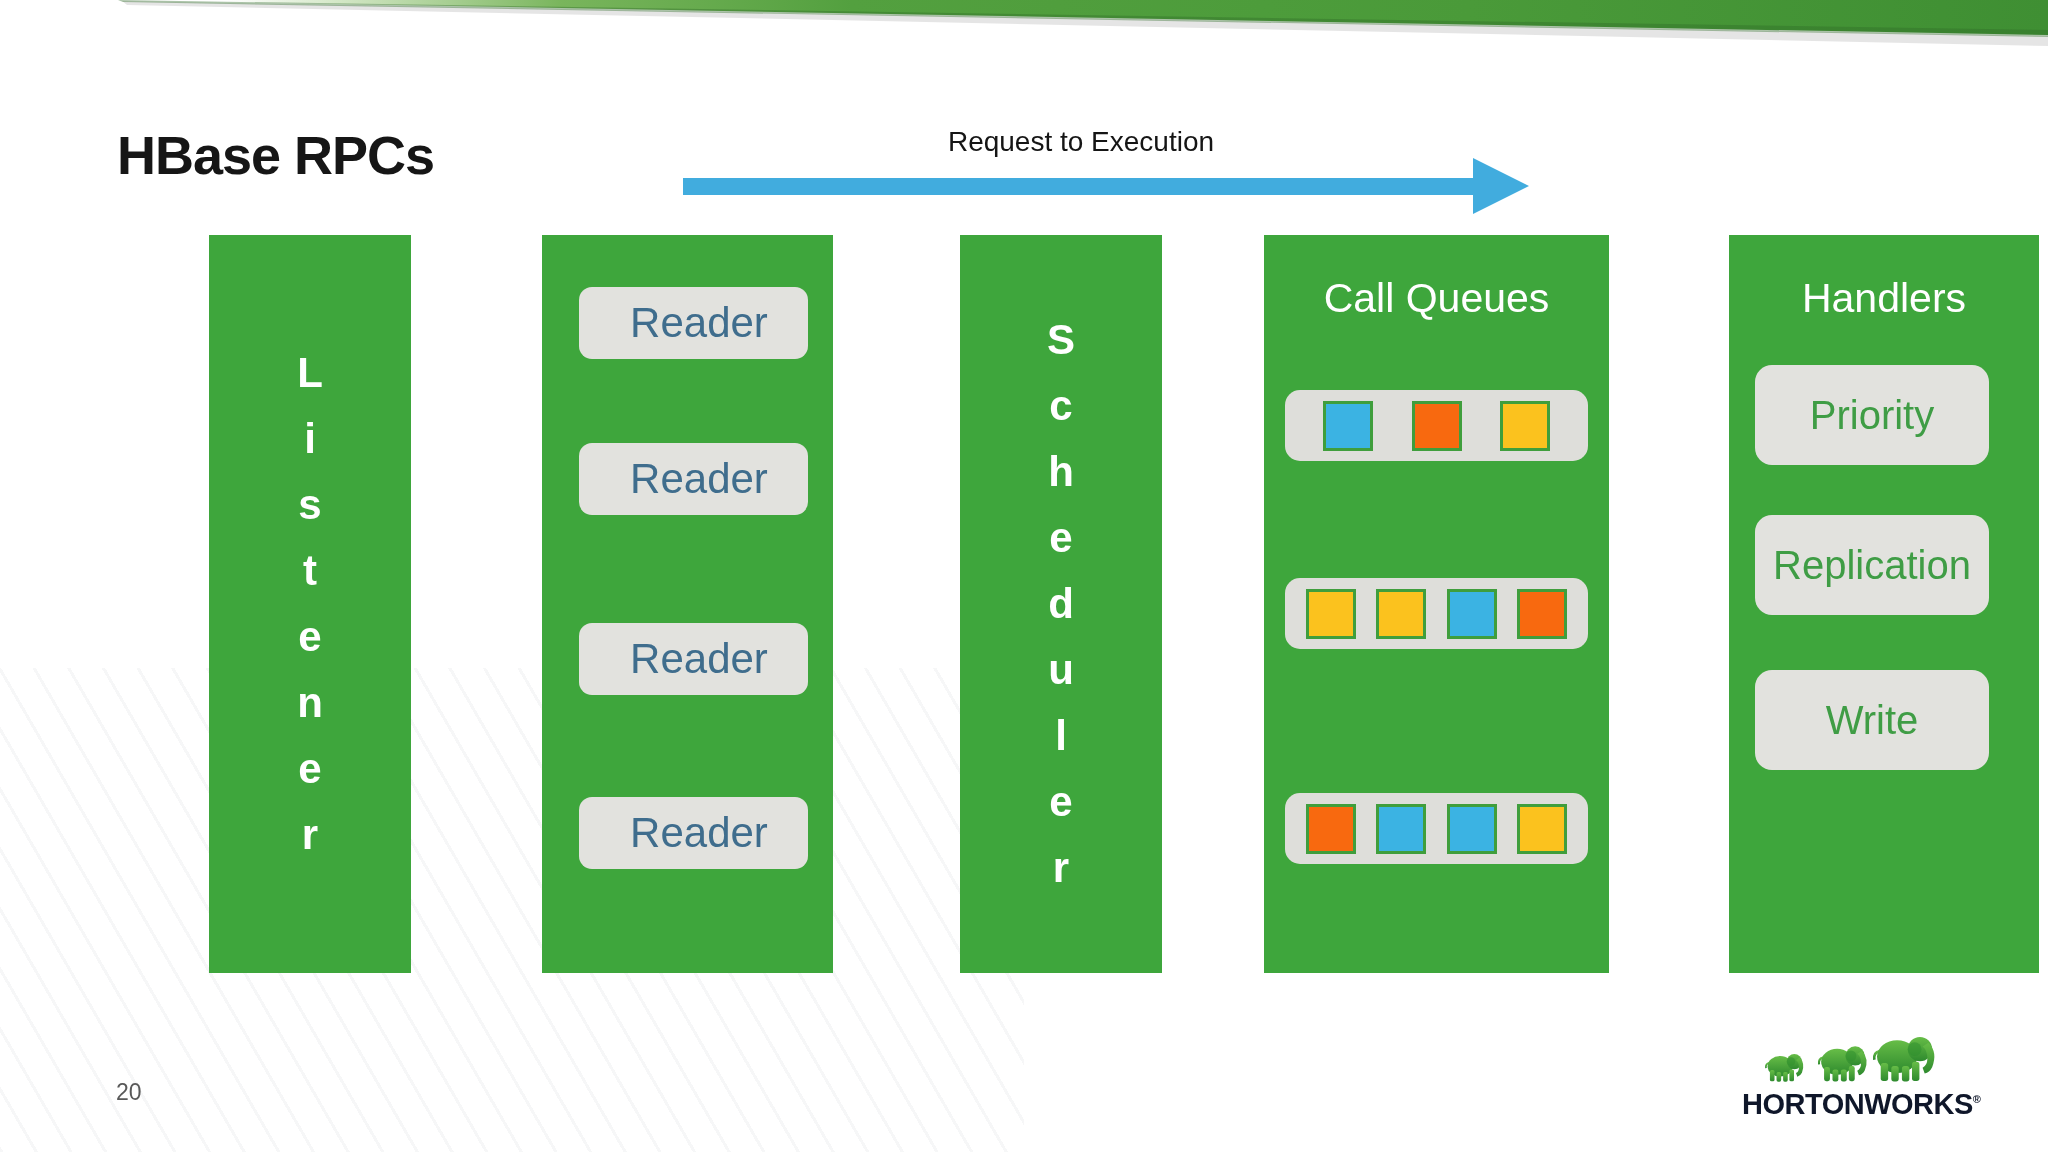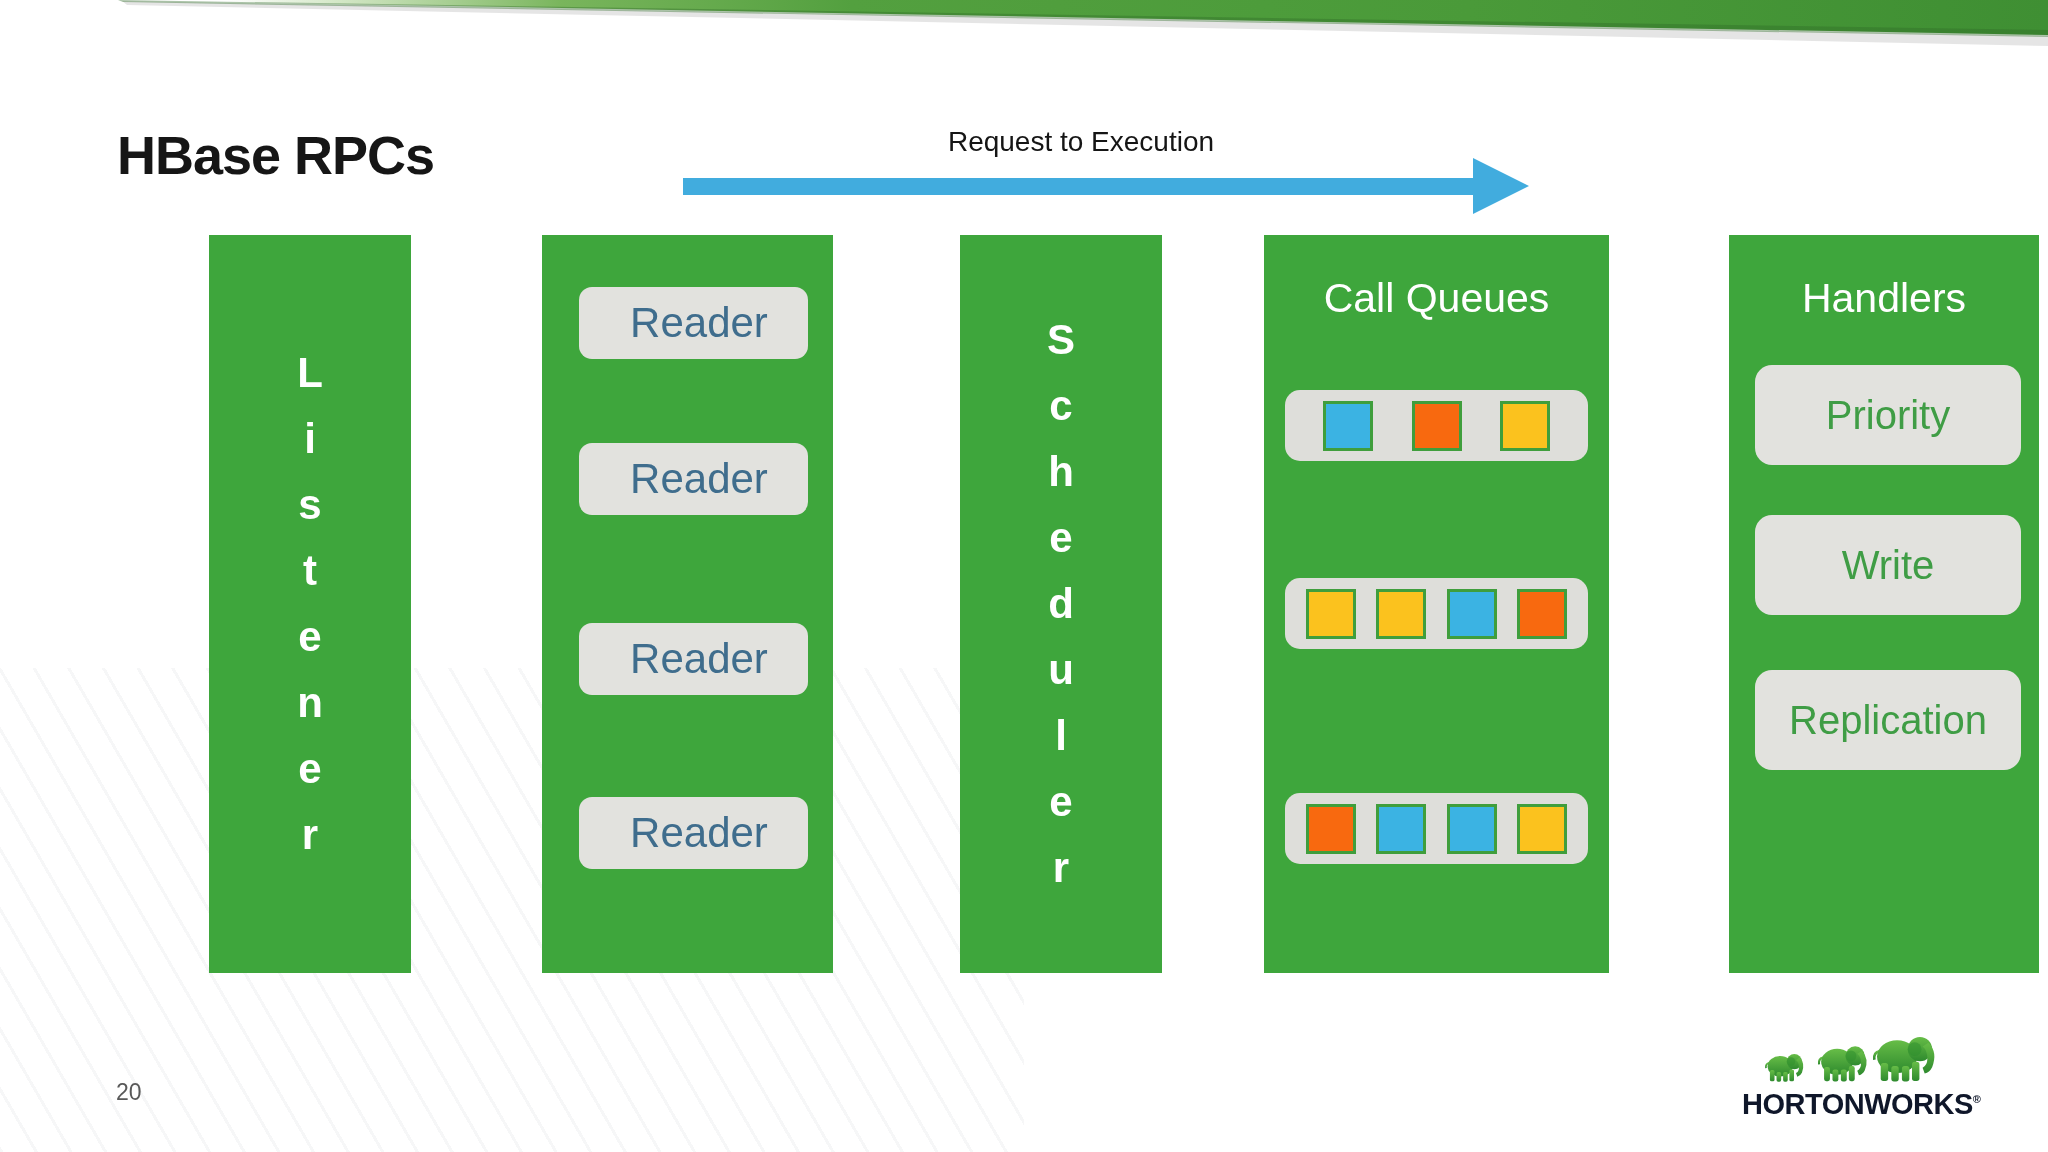--- a/index.html
+++ b/index.html
@@ -58,21 +58,21 @@
   .reader-box:nth-of-type(4){ top:562px; }
   .queue-row {
     position:absolute; left:21px; width:303px; height:71px;
     border-radius:15px; display:flex; align-items:center; justify-content:space-evenly;
   }
   .queue-row:nth-of-type(2){ top:155px; }
   .queue-row:nth-of-type(3){ top:343px; }
   .queue-row:nth-of-type(4){ top:558px; }
   .sq { width:50px; height:50px; box-sizing:border-box; border:3px solid #3F9E3C; }
   .handler-box {
-    position:absolute; left:26px; width:266px; height:100px;
+    position:absolute; left:26px; width:234px; height:100px;
     border-radius:17px; display:flex; align-items:center; justify-content:center;
     font-size:40px;
   }
   .handler-box:nth-of-type(2){ top:130px; }
   .handler-box:nth-of-type(3){ top:280px; }
   .handler-box:nth-of-type(4){ top:435px; }
   .handler-box:nth-of-type(5){ top:583px; }
   .page-num  { position:absolute; left:116px; top:1079px; font-size:23px; color:#565656; }
   .copyright { position:absolute; left:184px; top:1082px; font-size:20px; color:#595959; }
   .logo { position:absolute; left:1742px; top:1028px; width:240px; height:112px; }
@@ -162,22 +162,22 @@
         <div class="sq" style="background: rgb(248, 105, 15); border-color: rgb(63, 158, 60);"></div>
         <div class="sq" style="background: rgb(59, 179, 227); border-color: rgb(63, 158, 60);"></div>
         <div class="sq" style="background: rgb(59, 179, 227); border-color: rgb(63, 158, 60);"></div>
         <div class="sq" style="background: rgb(251, 194, 30); border-color: rgb(63, 158, 60);"></div>
       </div>
     </div>
 
   <div class="col col-handlers" id="handlers-col" style="background: rgb(62, 166, 60); margin-left: 44px;">
     <div class="col-title">Handlers</div>
   <div class="handler-box" style="background: rgb(226, 226, 222); color: rgb(63, 157, 69);">Priority</div>
+      <div class="handler-box" style="background: rgb(226, 226, 222); color: rgb(63, 157, 69);">Replication</div>
       <div class="handler-box" style="background: rgb(226, 226, 222); color: rgb(63, 157, 69);">Write</div>
-      <div class="handler-box" style="background: rgb(226, 226, 222); color: rgb(63, 157, 69);">Replication</div>
     </div>
 
   <div class="page-num" style="color: rgb(89, 89, 89);">20</div>
 
   <div class="logo">
     <svg width="232" height="58" viewBox="0 0 232 58">
       <defs>
         <linearGradient id="eg" x1="0" y1="0" x2="0" y2="1">
           <stop offset="0" stop-color="#67bd47"></stop>
           <stop offset="1" stop-color="#2e8a2e"></stop>

